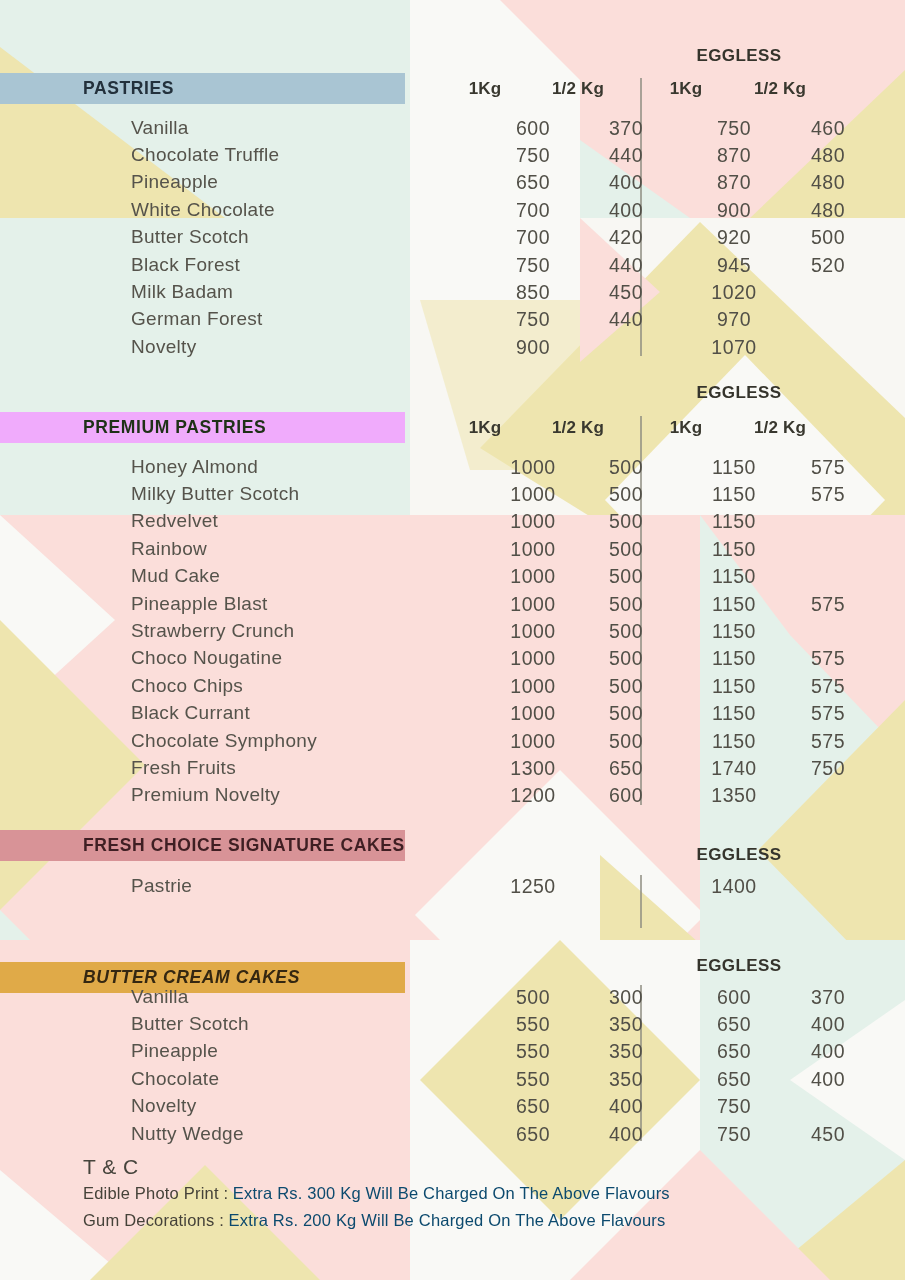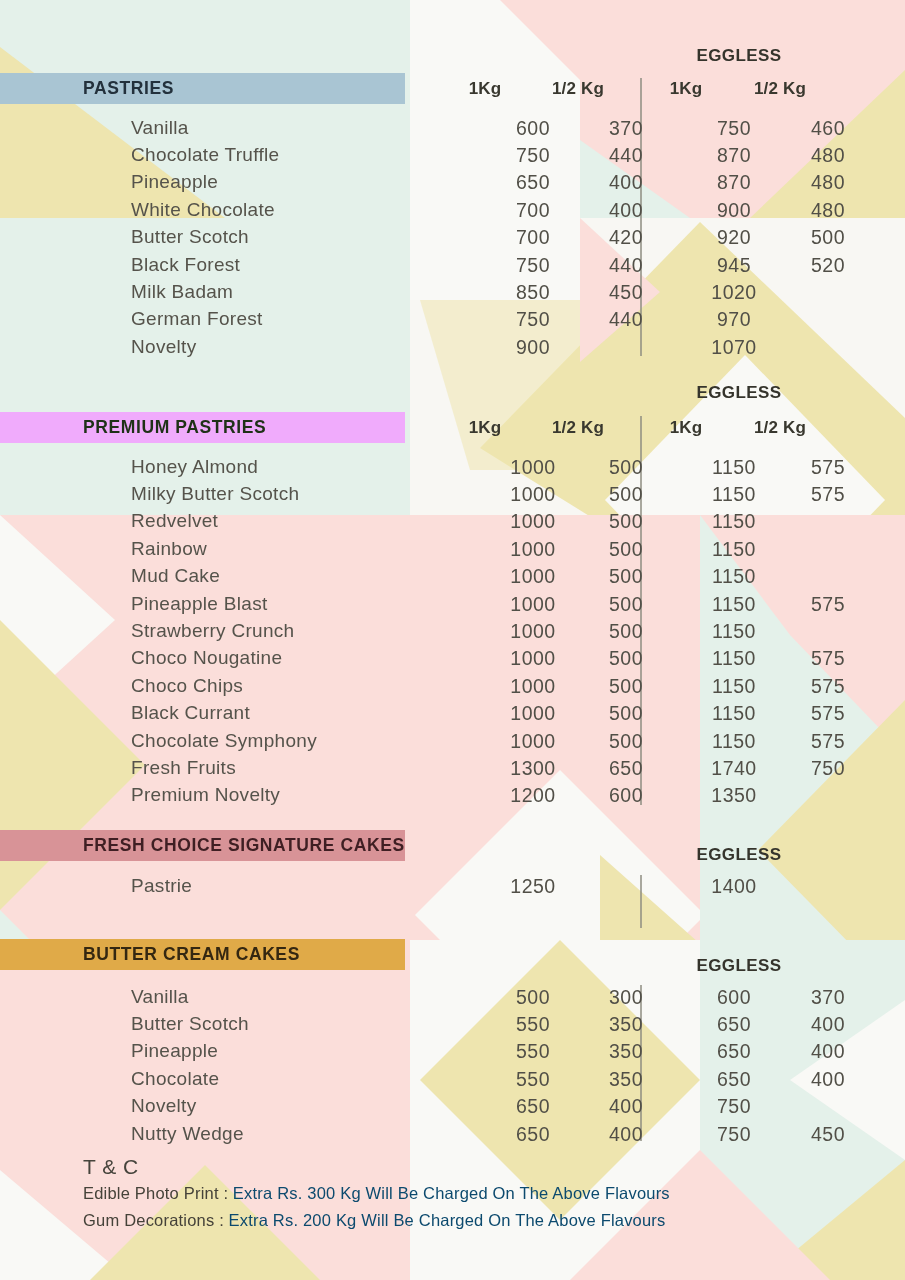--- a/index.html
+++ b/index.html
@@ -13,21 +13,21 @@
   .bar {
     position:absolute; left:0; width:405px; height:31px;
     box-sizing:border-box; padding-left:83px;
     display:flex; align-items:center;
     font-size:17.5px; font-weight:700; letter-spacing:.6px;
     color:#2b2a24; white-space:nowrap;text-align:center;
   }
   .s1 .bar { top:73px; }
   .s2 .bar { top:412px; }
   .s3 .bar { top:830px; }
-  .s4 .bar { top:939px; }
+  .s4 .bar { top:962px;font-style:italic; }
 
   
   .eggless {
     position:absolute; left:694px; width:90px; text-align:center;
     font-size:17px; font-weight:700; letter-spacing:.4px; color:#35342c;
   }
   .s1 .eggless { top:46px; }
   .s2 .eggless { top:383px; }
   .s3 .eggless { top:845px; }
   .s4 .eggless { top:956px; }

